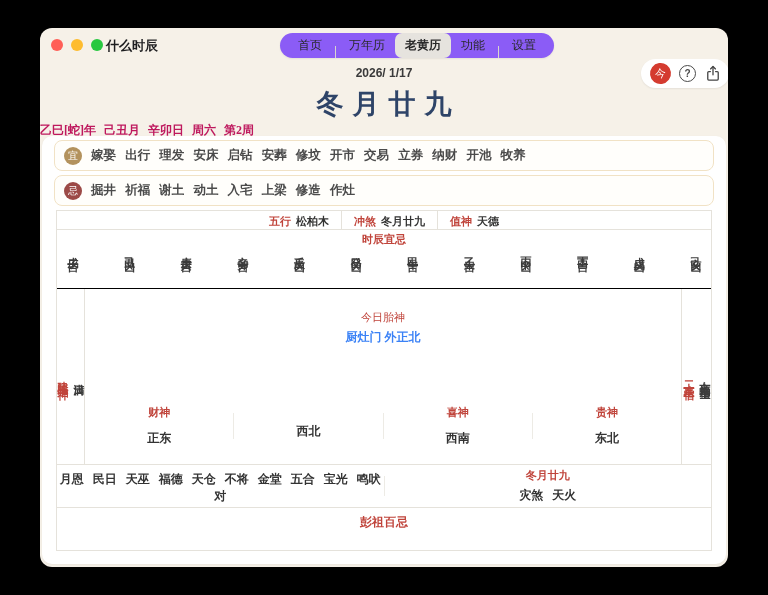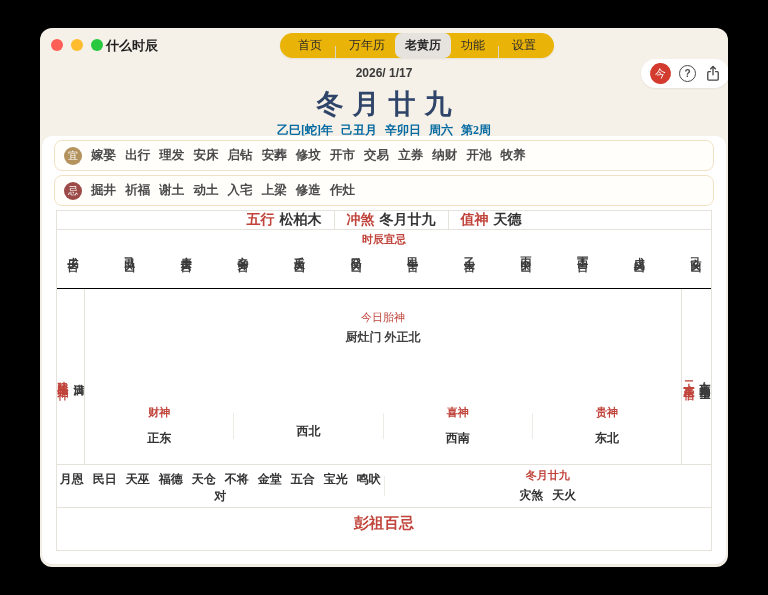--- a/index.html
+++ b/index.html
@@ -9,21 +9,21 @@
 
   .window { position:absolute; left:40px; top:28px; width:688px; height:539px;
     background:#f6f1e8; border-radius:12px; overflow:hidden; }
 
   
   .traffic { position:absolute; left:11px; top:11px; display:flex; gap:8px; }
   .dot { width:12px; height:12px; border-radius:50%; }
   .dot.r { background:#ff5f57; } .dot.y { background:#febc2e; } .dot.g { background:#28c840; }
   .app-title { position:absolute; left:66px; top:9px; font-size:13px; font-weight:bold; color:#1d1d1f; }
 
-  .nav-pill { position:absolute; left:240px; top:5px; height:25px; background:#eab308;
+  .nav-pill { position:absolute; left:240px; top:5px; height:25px; background:#8b5cf6;
     border-radius:13px; display:flex; align-items:flex-end; padding:0 8px;
     box-shadow:0 1px 2px rgba(0,0,0,.07); }
   .nav-item { font-size:12px; color:#2a2a2a; padding:4px 10px; border-radius:7px; cursor:default; white-space:nowrap; }
   .nav-item.active { background:#e6e3de; font-weight:bold; }
   .nav-sep { width:1px; height:12px; background:#d9d5cd; margin:0 3px; }
 
   
   .action-pill { position:absolute; left:601px; top:31px; width:88px; height:29px; background:#fff;
     border-radius:15px; display:flex; align-items:center; justify-content:space-evenly;
     box-shadow:0 1px 2px rgba(0,0,0,.07); }
@@ -31,22 +31,22 @@
     font-size:11px; display:flex; align-items:center; justify-content:center;
     font-family:"Liberation Serif","DejaVu Serif",serif; transform:rotate(-8deg); }
   .help-btn { width:17px; height:17px; border-radius:50%; border:1.4px solid #4a4a4a; color:#4a4a4a;
     font-size:10px; font-weight:bold; display:flex; align-items:center; justify-content:center; }
   .share-btn svg { display:block; }
 
   .date-line { position:absolute; top:38px; left:0; width:100%; text-align:center;
     font-size:12px; font-weight:bold; color:#3a3a3a; }
   .lunar-title { position:absolute; top:58px; left:0; width:100%; text-align:center;
     font-size:27px; font-weight:bold; color:#2e4468; letter-spacing:9px; text-indent:9px; }
-  .ganzhi-line { position:absolute; top:94px; left:0; width:100%; text-align:center;
-    font-size:12px; font-weight:bold; color:#0369a1; word-spacing:5px; }
+  .ganzhi-line { position:absolute; top:94px; left:0; width:100%; text-align:left;
+    font-size:12px; font-weight:bold; color:#be185d; word-spacing:5px; }
 
   
   .card { position:absolute; left:2px; top:108px; width:684px; height:428px; background:#fff;
     border-radius:10px; box-shadow:0 1px 3px rgba(0,0,0,.05); }
 
   .suit-box { position:absolute; left:12px; right:12px; height:31px;
     border:1px solid #f1e2c5; border-radius:8px; display:flex; align-items:center;
     padding:0 9px; gap:9px; background:#fffefb; }
   .suit-box.yi { top:4px; } .suit-box.ji { top:39px; }
   .badge { width:18px; height:18px; border-radius:50%; color:#fff; font-size:10px; flex:0 0 18px;
@@ -55,56 +55,56 @@
   .badge.yi { background:#b3925d; } .badge.ji { background:#9c4a47; }
   .suit-items { font-size:12.5px; color:#4b4b4b; word-spacing:6px; font-weight:bold; }
 
   
   .table { position:absolute; left:14px; top:74px; width:656px; height:341px;
     border:1px solid #e5e2db; font-family:"Liberation Serif","DejaVu Serif",serif; }
   .red { color:#c0443b; }
 
   .attr-row { height:19px; display:flex; justify-content:center; align-items:stretch;
     border-bottom:1px solid #e5e2db; }
-  .attr-seg { display:flex; align-items:flex-start; padding:0 12px; font-size:14px; }
+  .attr-seg { display:flex; align-items:flex-end; padding:0 12px; font-size:11px; }
   .attr-seg + .attr-seg { border-left:1px solid #e5e2db; }
   .attr-seg .lab { font-weight:bold; margin-right:5px; }
   .attr-seg .val { color:#333; font-weight:bold; }
 
   .hours-row { height:57px; border-bottom:1px solid #000000; }
   .hours-title { text-align:center; font-size:11px; font-weight:bold; margin-top:2px; }
   .hours-cols { display:flex; justify-content:space-between; padding:1px 8px 0; }
   .hour-col { writing-mode:vertical-rl; text-orientation:upright; font-size:11px;
     color:#3b3b3b; letter-spacing:2px; font-weight:bold; }
 
   .mid-row { height:176px; display:flex; border-bottom:1px solid #e5e2db; }
   .side-col { display:flex; align-items:center; justify-content:center; gap:1px; }
   .side-col.left { width:28px; border-right:1px solid #e5e2db; }
   .side-col.right { width:30px; border-left:1px solid #e5e2db; }
   .vtext { writing-mode:vertical-rl; text-orientation:upright; font-size:11px;
     letter-spacing:2px; font-weight:bold; }
   .vtext.black { color:#3b3b3b; }
   .mid-center { flex:1; position:relative; }
   .taishen { position:absolute; top:21px; left:0; width:100%; text-align:center; }
   .taishen .t { font-size:11px; font-weight:normal; }
-  .taishen .v { font-size:12px; color:#404040; margin-top:4px; font-weight:bold; }
+  .taishen .v { font-size:12px; color:#3b82f6; margin-top:4px; font-weight:bold; }
   .gods { position:absolute; top:116px; left:0; right:0; display:flex; align-items:center; }
   .god { flex:1; text-align:center; }
   .god .t { font-size:11px; font-weight:bold; }
   .god .v { font-size:12px; color:#333; margin-top:10px; font-weight:bold; }
   .god-sep { width:1px; height:26px; background:#edebe5; }
 
   .shen-row { height:43px; display:flex; align-items:center; border-bottom:1px solid #e5e2db; }
   .shen-half { flex:1; text-align:center; }
   .shen-half .t { font-size:11px; font-weight:bold; }
   .shen-half .v { font-size:12px; color:#333; margin-top:4px; word-spacing:6px; font-weight:bold; }
   .shen-sep { width:1px; height:20px; background:#edebe5; }
 
   .pengzu-row { text-align:center; padding-top:6px; }
-  .pengzu-row .t { font-size:15px; font-weight:bold; }
+  .pengzu-row .t { font-size:12px; font-weight:bold; }
   .pengzu-row .v { font-size:12px; color:#333; margin-top:5px; white-space:pre; font-weight:bold; }
 </style>
 </head>
 <body>
 
 <div class="window">
 
   <div class="traffic">
     <span class="dot r"></span>
     <span class="dot y"></span>

